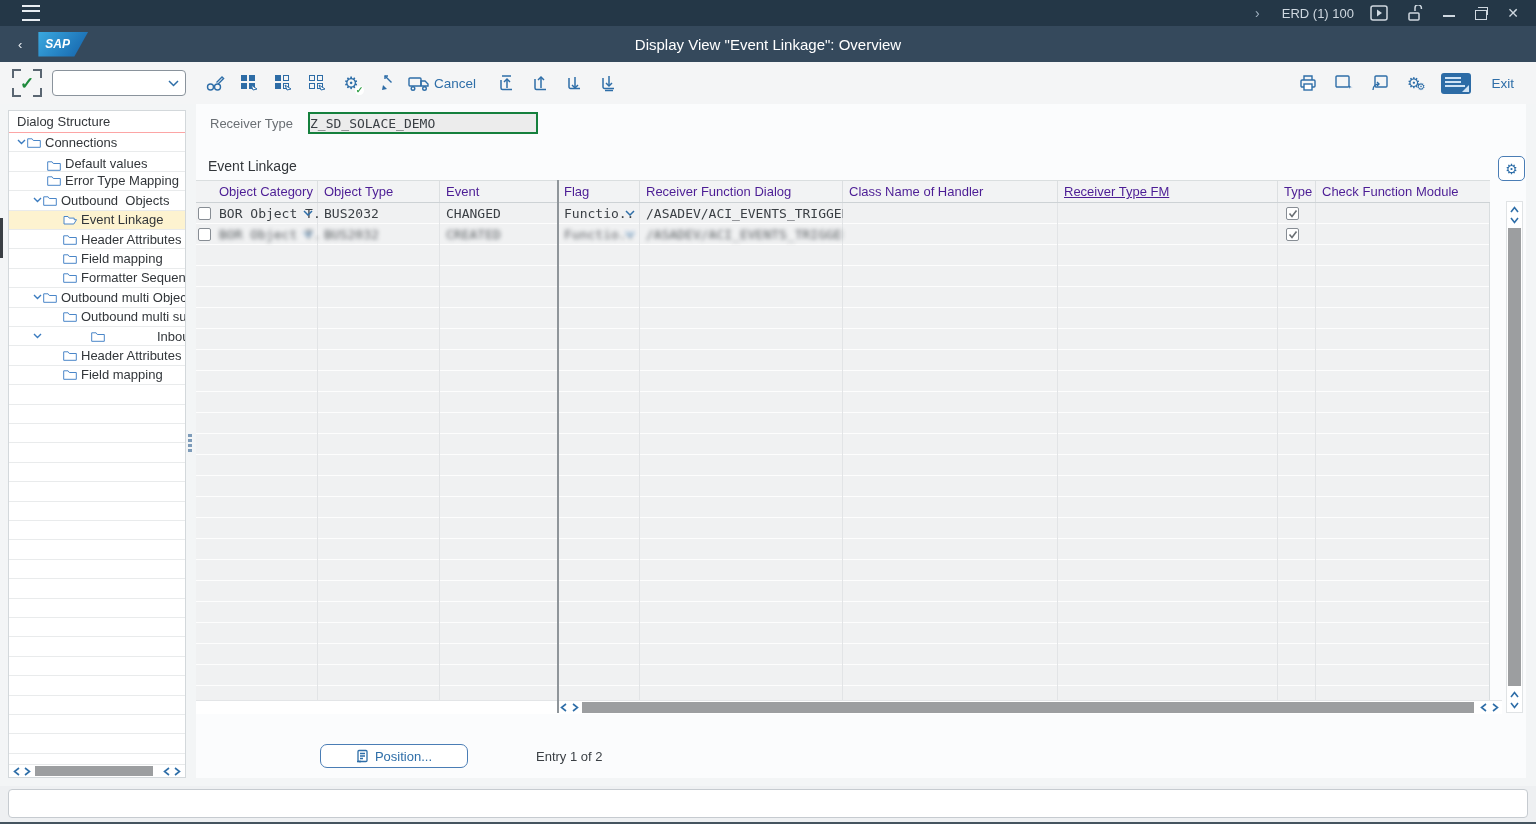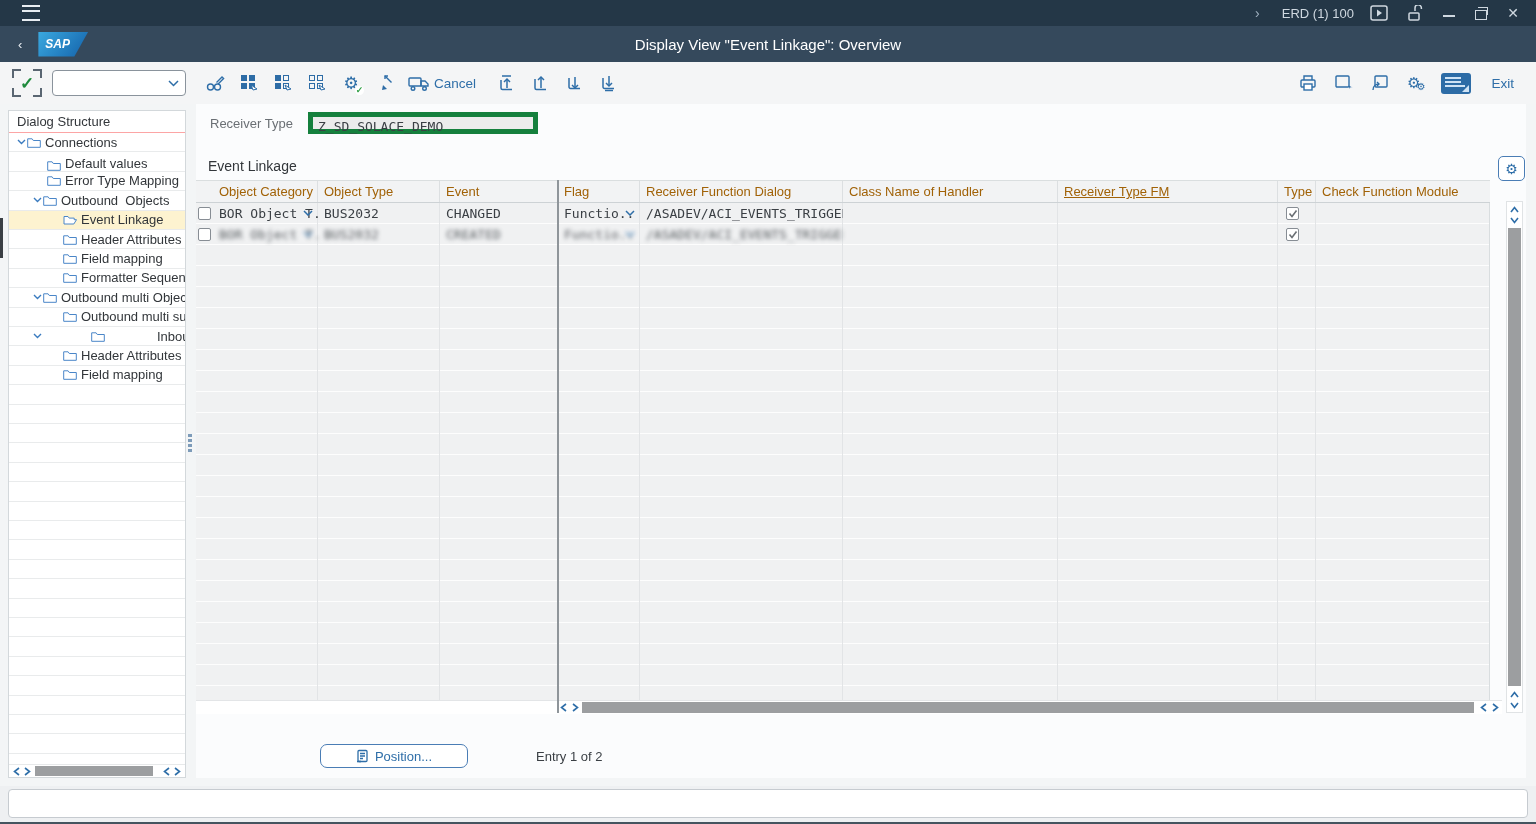--- a/index.html
+++ b/index.html
@@ -88,33 +88,33 @@
 
   
   .splitter{position:absolute;left:186px;width:10px;top:0;bottom:0;}
   .grip{position:absolute;left:2px;top:330px;display:flex;flex-direction:column;gap:2px;}
   .grip i{width:4px;height:3px;background:#7d9bb9;border:1px solid #5c7block;}
 
   
   .main{position:absolute;left:196px;top:0;right:10px;bottom:8px;background:#fbfcfd;}
   .rt-label{position:absolute;left:14px;top:12px;color:#6a6f74;}
   .rt-box{position:absolute;left:112px;top:8px;width:230px;height:22px;background:#ececec;
-          border:5px solid #15803d;box-sizing:border-box;line-height:20px;padding-left:5px;
+          border:2px solid #15803d;box-sizing:border-box;line-height:20px;
           font-family:"DejaVu Sans Mono",monospace;color:#3a3f44;}
   .section-title{position:absolute;left:12px;top:54px;font-size:14px;color:#32363a;}
   .gear-btn{position:absolute;left:1302px;top:52px;width:27px;height:25px;background:#fff;
             border:1.5px solid #4a7db5;border-radius:5px;display:flex;align-items:center;
             justify-content:center;color:#2e6ea8;box-sizing:border-box;}
 
   
   .tbl{position:absolute;left:0;top:76px;width:1294px;}
   .tbl-header{position:relative;height:21px;background:#f2f3f4;border-top:1px solid #dadedf;
               border-bottom:1px solid #cdd2d5;box-sizing:content-box;}
   .th-cell{position:absolute;top:0;height:21px;line-height:21px;padding-left:6px;
-           box-sizing:border-box;white-space:nowrap;overflow:hidden;color:#a16207;}
+           box-sizing:border-box;white-space:nowrap;overflow:hidden;color:#4c1d95;}
   .tbl-body{position:relative;height:499px;border-right:1px solid #d9dddf;
             background:repeating-linear-gradient(to bottom,#f0f1f2 0 20px,#fdfdfd 20px 21px);}
   .col-sep{position:absolute;top:0;bottom:0;width:1px;background:#e2e4e6;}
   .col-sep.hdr{background:#dcdfe1;}
   .fixed-divider{position:absolute;left:361px;top:0;width:2px;background:#8f959a;z-index:3;}
   .t-row{position:absolute;left:0;width:100%;height:21px;}
   .t-cell{position:absolute;top:0;height:21px;line-height:21px;padding-left:6px;box-sizing:border-box;
           font-family:"DejaVu Sans Mono",monospace;color:#3a3f44;white-space:nowrap;overflow:hidden;}
   .t-cell .chev{position:absolute;right:5px;top:7px;color:#2e6ea8;}
   .redacted .t-cell{filter:blur(2.3px);opacity:.85;}

